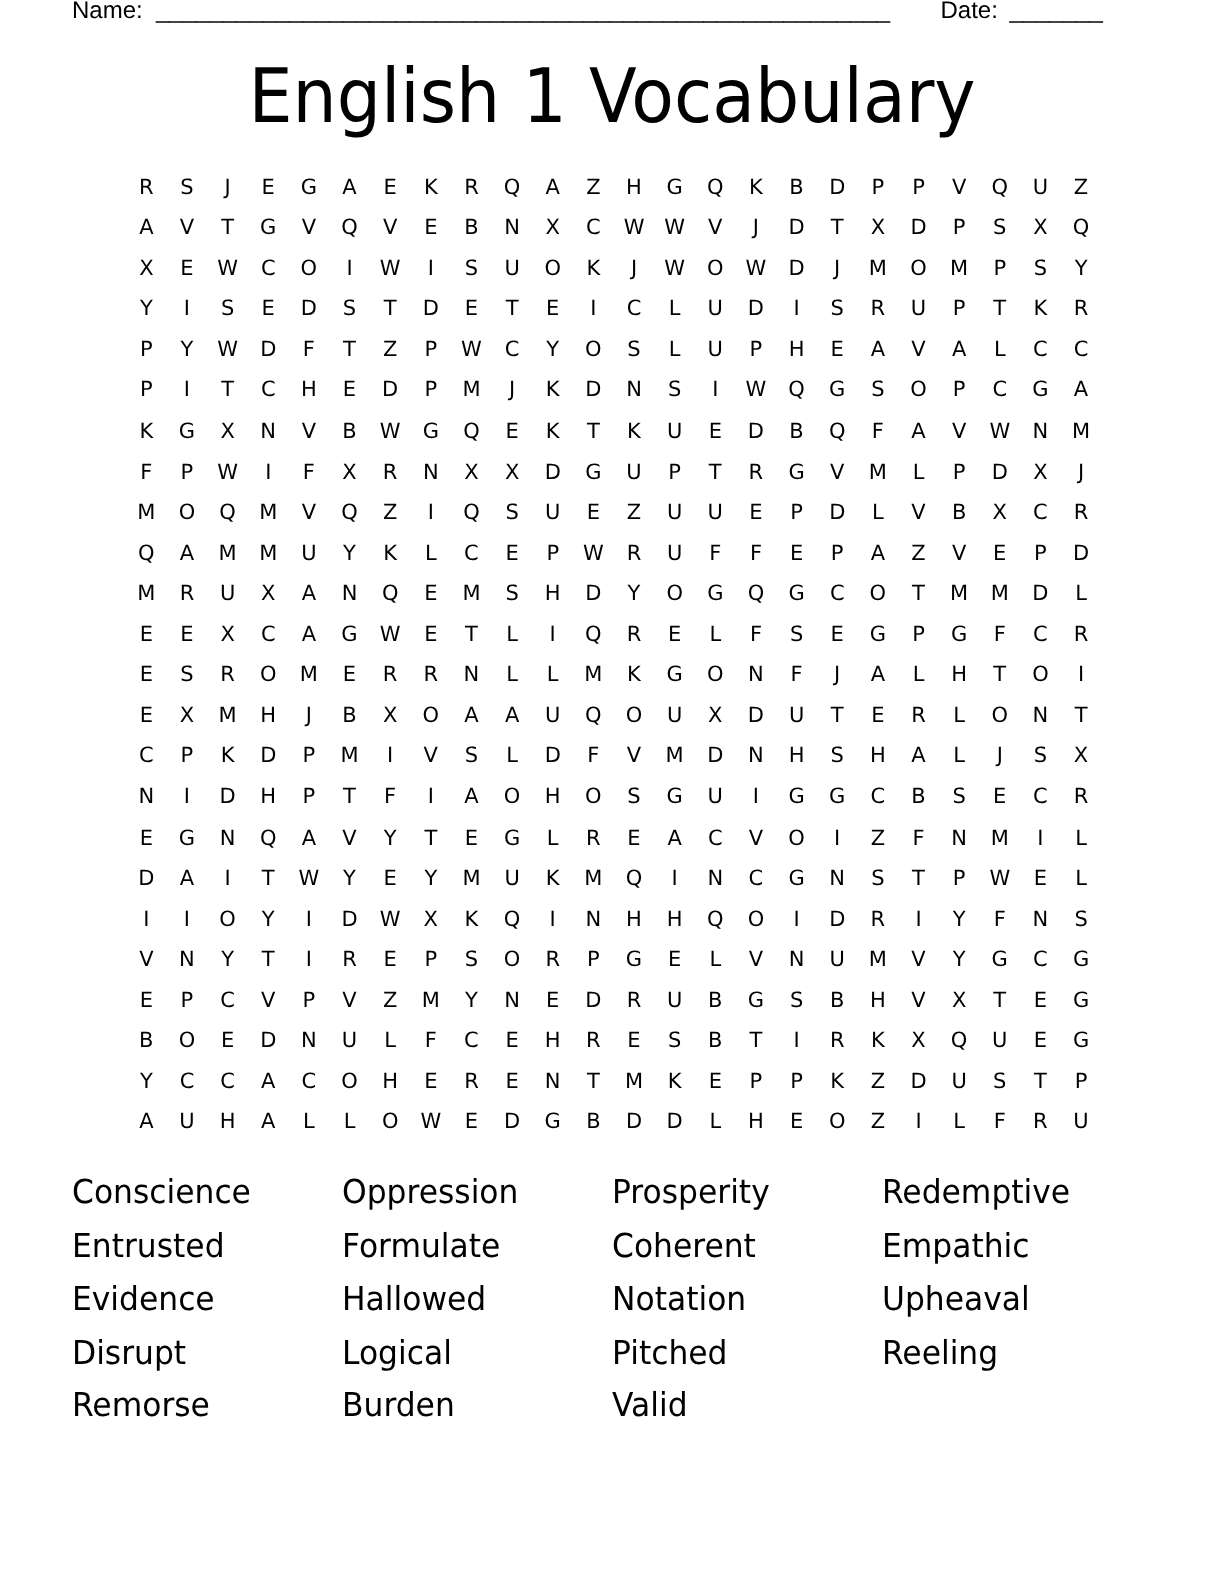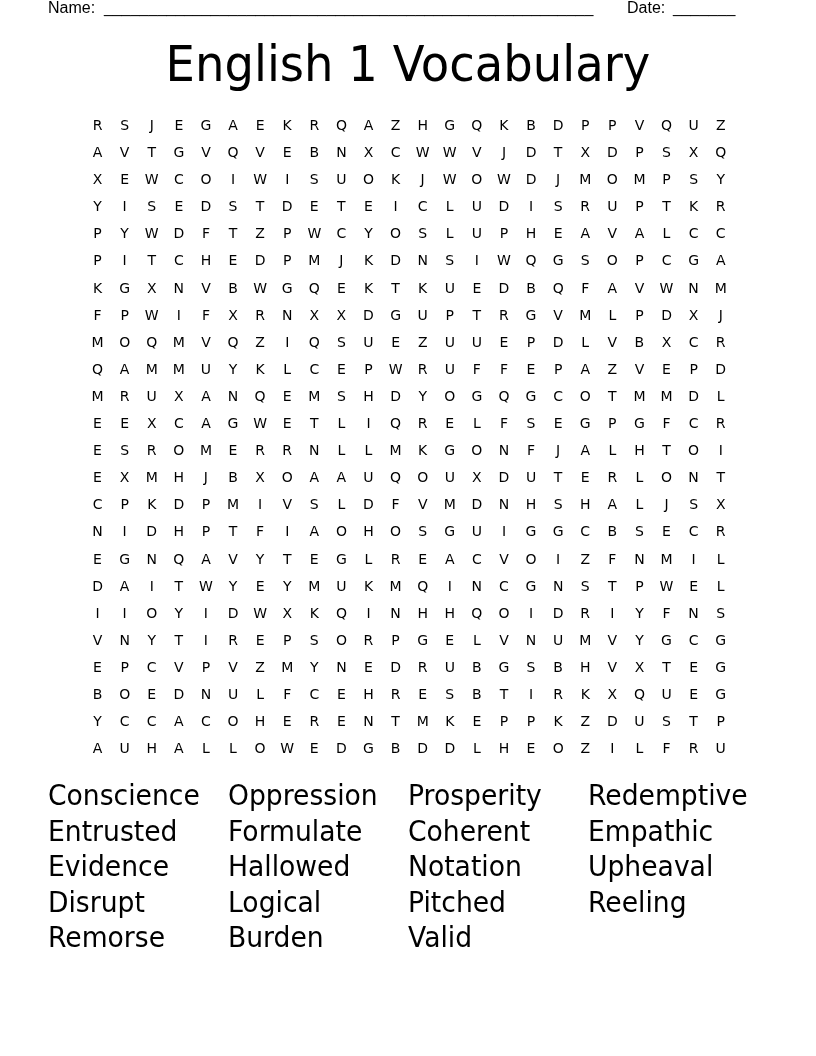--- a/index.html
+++ b/index.html
@@ -20,21 +20,21 @@
   }
   .grid {
     position: absolute; top: 112px; left: 84px;
     display: grid; grid-template-columns: repeat(24, 27.1px); grid-auto-rows: 27.1px;
     font-family: "DejaVu Sans", sans-serif; font-size: 14px;
   }
   .grid .cell { text-align: center; line-height: 27px; letter-spacing: 0; }
   .words {
     position: absolute; top: 779px; left: 48px;
     display: grid; grid-template-columns: repeat(4, 180px); grid-auto-rows: 35.6px;
-    font-family: "DejaVu Sans", sans-serif; font-size: 28px;
+    font-family: "DejaVu Sans", sans-serif; font-size: 22px;
   }
   .words .word { line-height: 34px; white-space: nowrap; transform: scaleX(0.95); transform-origin: left; }
 </style>
 </head>
 <body>
 
 <div class="header-line">
   <span class="name-label">Name:</span>
   <span class="name-blank">_______________________________________________________</span>
   <span class="date-label">Date:</span>

